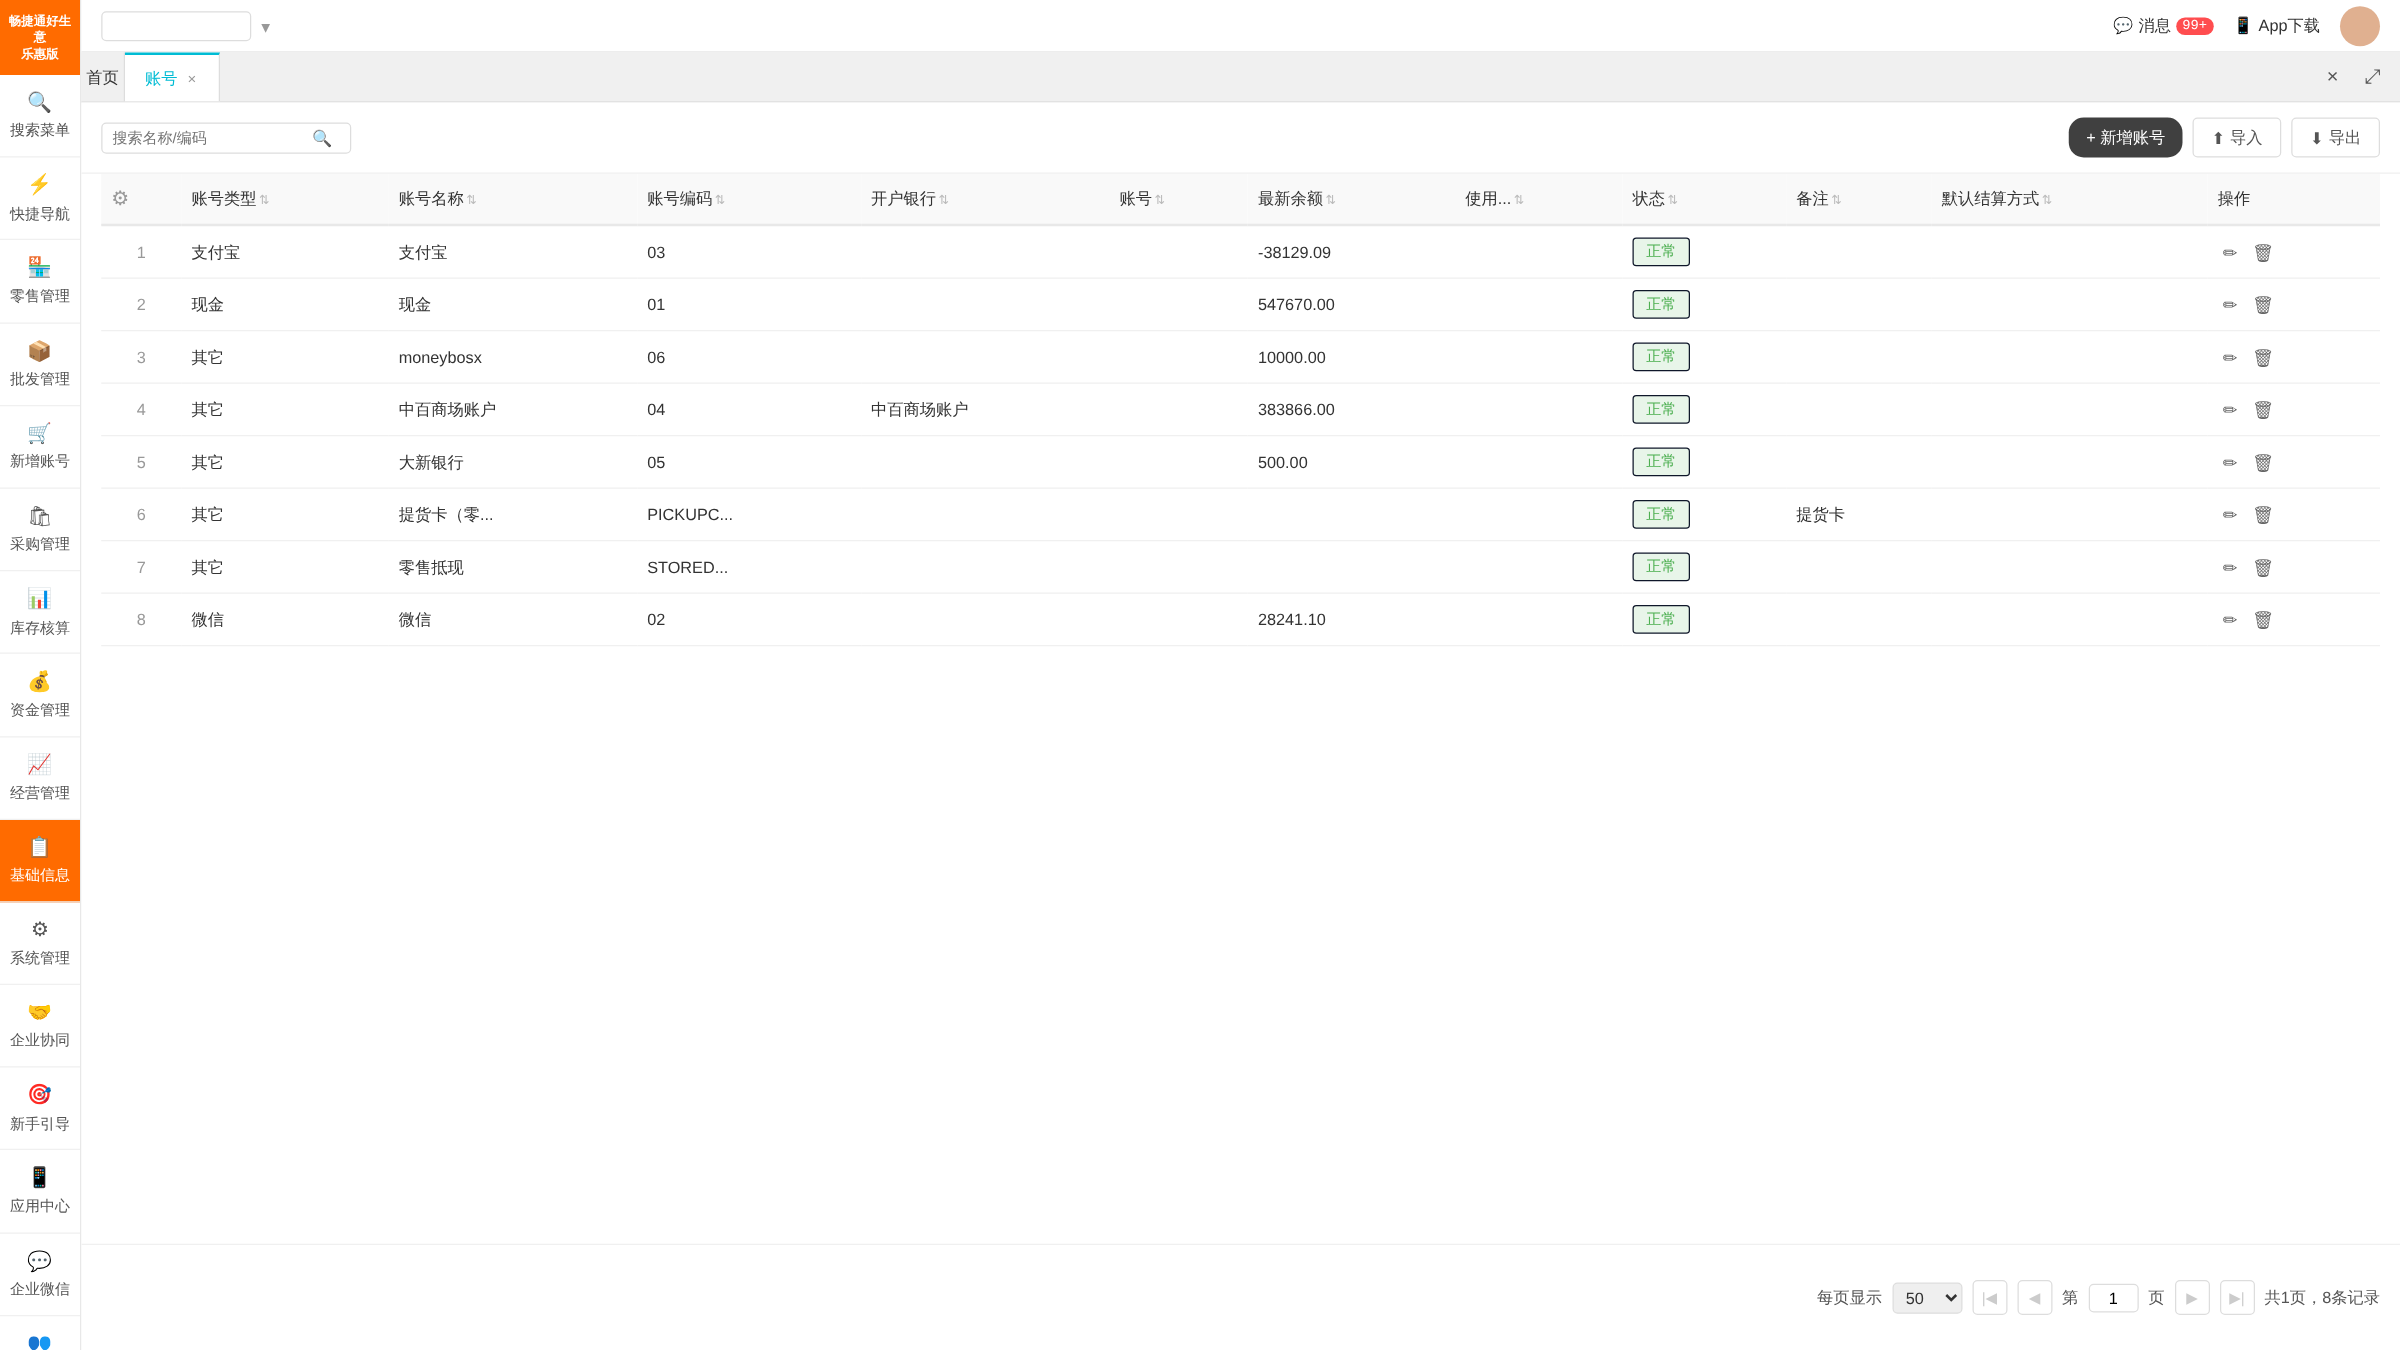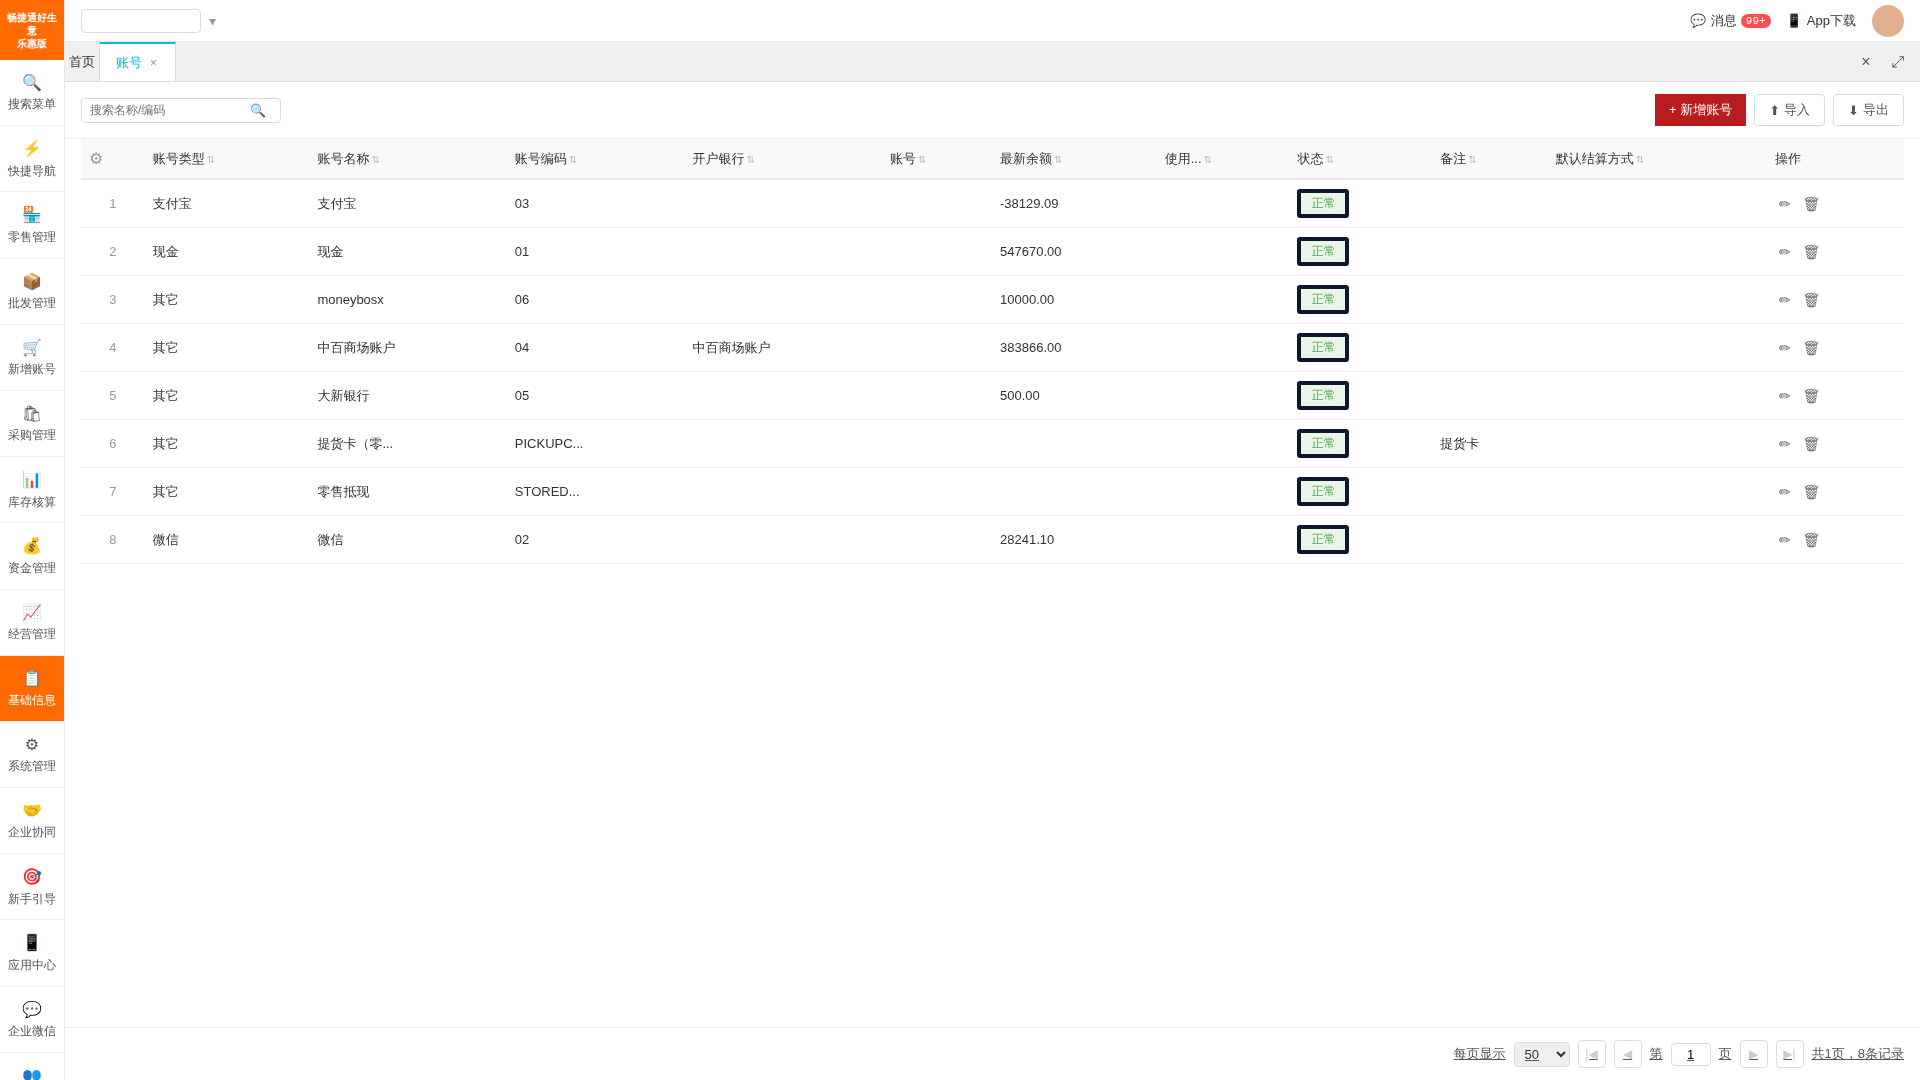--- a/index.html
+++ b/index.html
@@ -220,24 +220,24 @@
       border: none;
       outline: none;
       font-size: 12px;
       color: #999;
       width: 160px;
       background: transparent;
     }
     .search-icon { color: #999; cursor: pointer; }
     .btn-group { display: flex; gap: 8px; }
     .btn-primary {
-      background: #b91c1c;
+      background: #404040;
       color: #fff;
       border: none;
-      border-radius: 0;
+      border-radius: 12px;
       padding: 6px 14px;
       cursor: pointer;
       font-size: 13px;
       display: flex;
       align-items: center;
       gap: 4px;
     }
     .btn-outline {
       background: #fff;
       color: #555;
@@ -278,44 +278,43 @@
     tbody tr { border-bottom: 1px solid #f0f0f0; }
     tbody td { padding: 9px 8px; color: #333; white-space: nowrap; }
     .row-num { color: #999; text-align: center; }
     .status-badge {
       display: inline-block;
       padding: 2px 10px;
       border-radius: 3px;
       font-size: 12px;
       background: #e8f5e9;
       color: #4caf50;
-      border: 4px solid #0f172a;
+      border: 1px solid #0f172a;
     }
     .action-btn {
       background: none;
       border: none;
       cursor: pointer;
       color: #666;
       font-size: 14px;
       padding: 2px 4px;
     }
     .settings-col { color: #999; font-size: 16px; cursor: pointer; }
 
     
     .pagination-bar {
-      padding: 12px 16px;
+      padding: 28px 16px;
       display: flex;
       align-items: center;
       justify-content: flex-end;
       gap: 8px;
       border-top: 1px solid #f0f0f0;
       flex-shrink: 0;
       font-size: 13px;
       color: #555;
-      text-decoration: underline;
     }
     .per-page-select {
       border: 1px solid #ddd;
       border-radius: 4px;
       padding: 3px 6px;
       font-size: 13px;
       color: #333;
     }
     .page-nav-btn {
       background: #fff;

